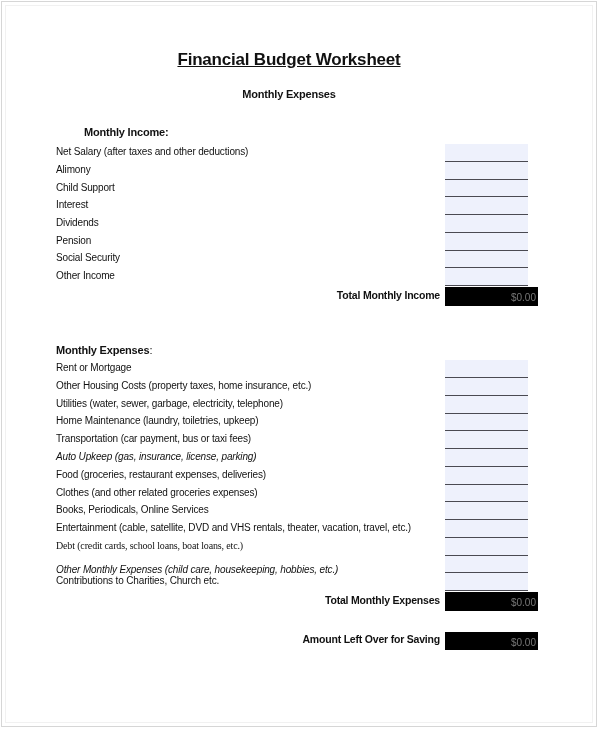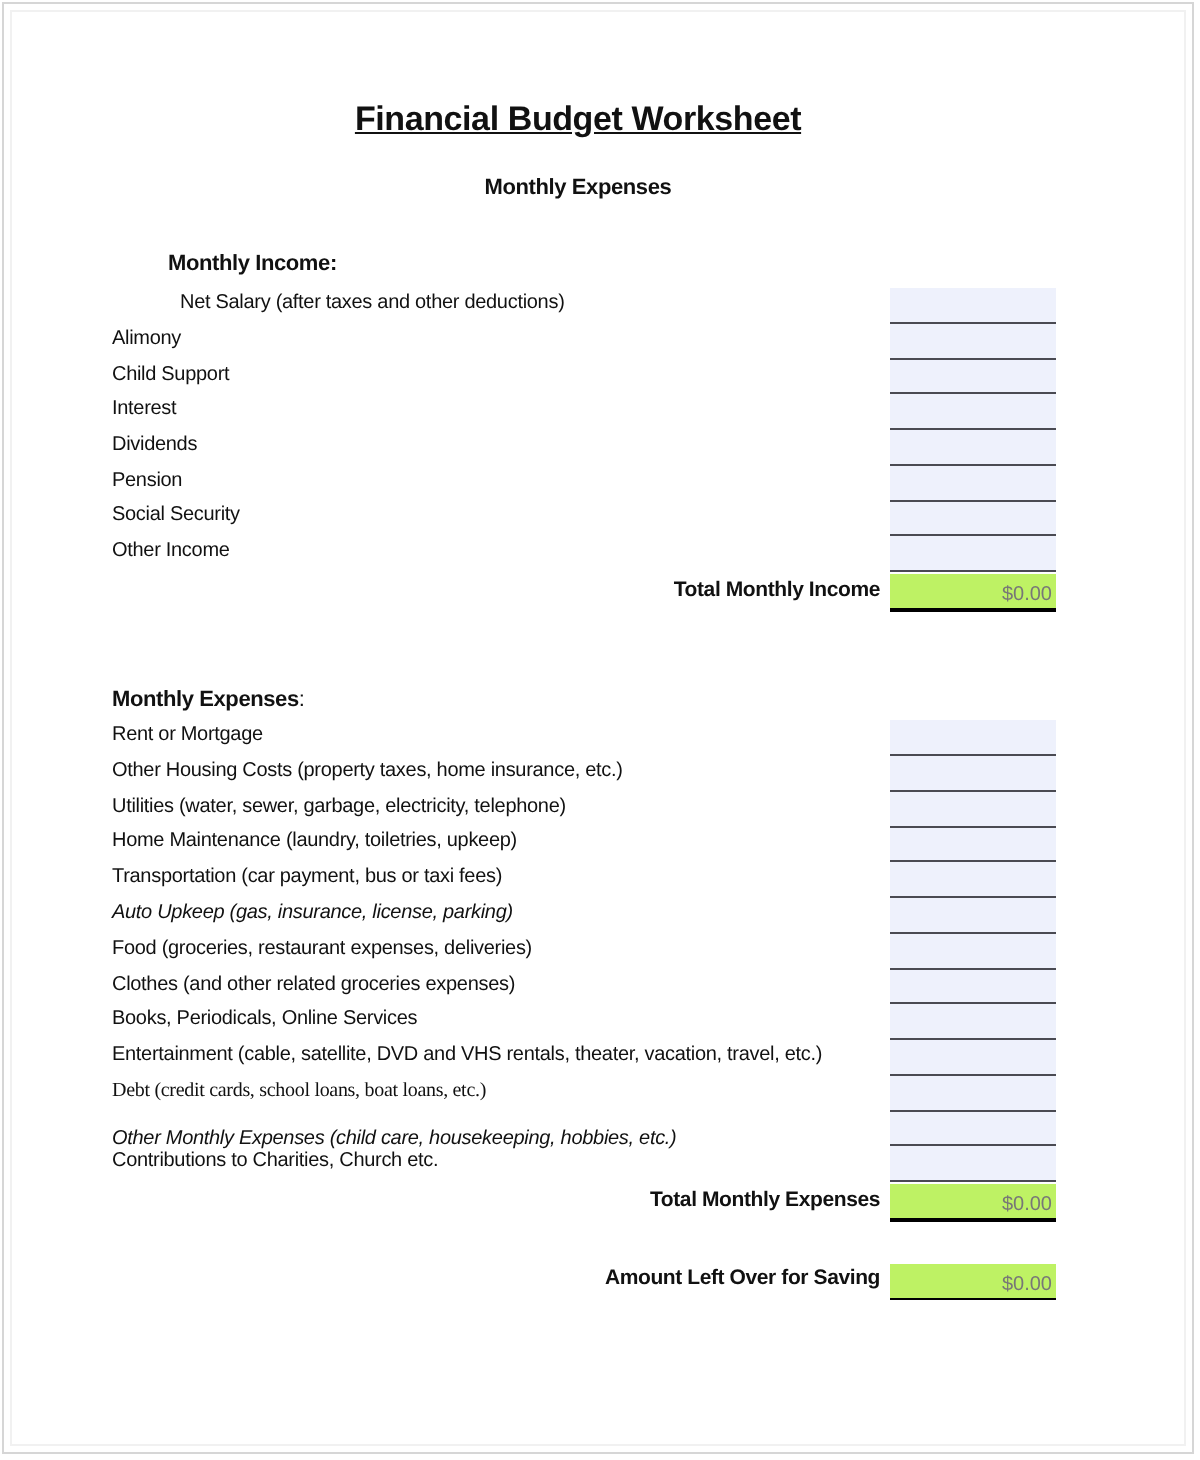--- a/index.html
+++ b/index.html
@@ -79,23 +79,23 @@
       right: 160px;
       font-size: 10.5px;
       font-weight: bold;
       letter-spacing: -0.2px;
       white-space: nowrap;
       text-align: left;
     }
     .total-cell {
       position: absolute;
       left: 445px;
-      width: 83px;
+      width: 93px;
       height: 17px;
-      background: #bef264;
+      background: #000000;
       border-bottom: 2.5px solid #000;
       box-sizing: content-box;
     }
     .total-cell.thin {
       border-bottom: 1.5px solid #000;
     }
     .total-value {
       position: absolute;
       right: 2px;
       bottom: 1px;
@@ -107,21 +107,21 @@
 <body>
 
 <div class="page-frame"></div>
 <div class="page-inner"></div>
 
 <div class="title">Financial Budget Worksheet</div>
 <div class="subtitle">Monthly Expenses</div>
 
 <div class="section-heading" style="top:126px;padding-left:28px;"><span>Monthly Income</span><span>:</span></div>
 
-<div class="line-label" style="top:146px;margin-left:34px;">Net Salary (after taxes and other deductions)</div>
+<div class="line-label" style="top:146px;">Net Salary (after taxes and other deductions)</div>
 <div class="line-label" style="top:164px;">Alimony</div>
 <div class="line-label" style="top:182px;">Child Support</div>
 <div class="line-label" style="top:199px;">Interest</div>
 <div class="line-label" style="top:217px;">Dividends</div>
 <div class="line-label" style="top:235px;">Pension</div>
 <div class="line-label" style="top:252px;">Social Security</div>
 <div class="line-label" style="top:270px;">Other Income</div>
 
 <div class="input-cell" style="top:144px;height:18px;"></div>
 <div class="input-cell" style="top:162px;height:18px;"></div>

